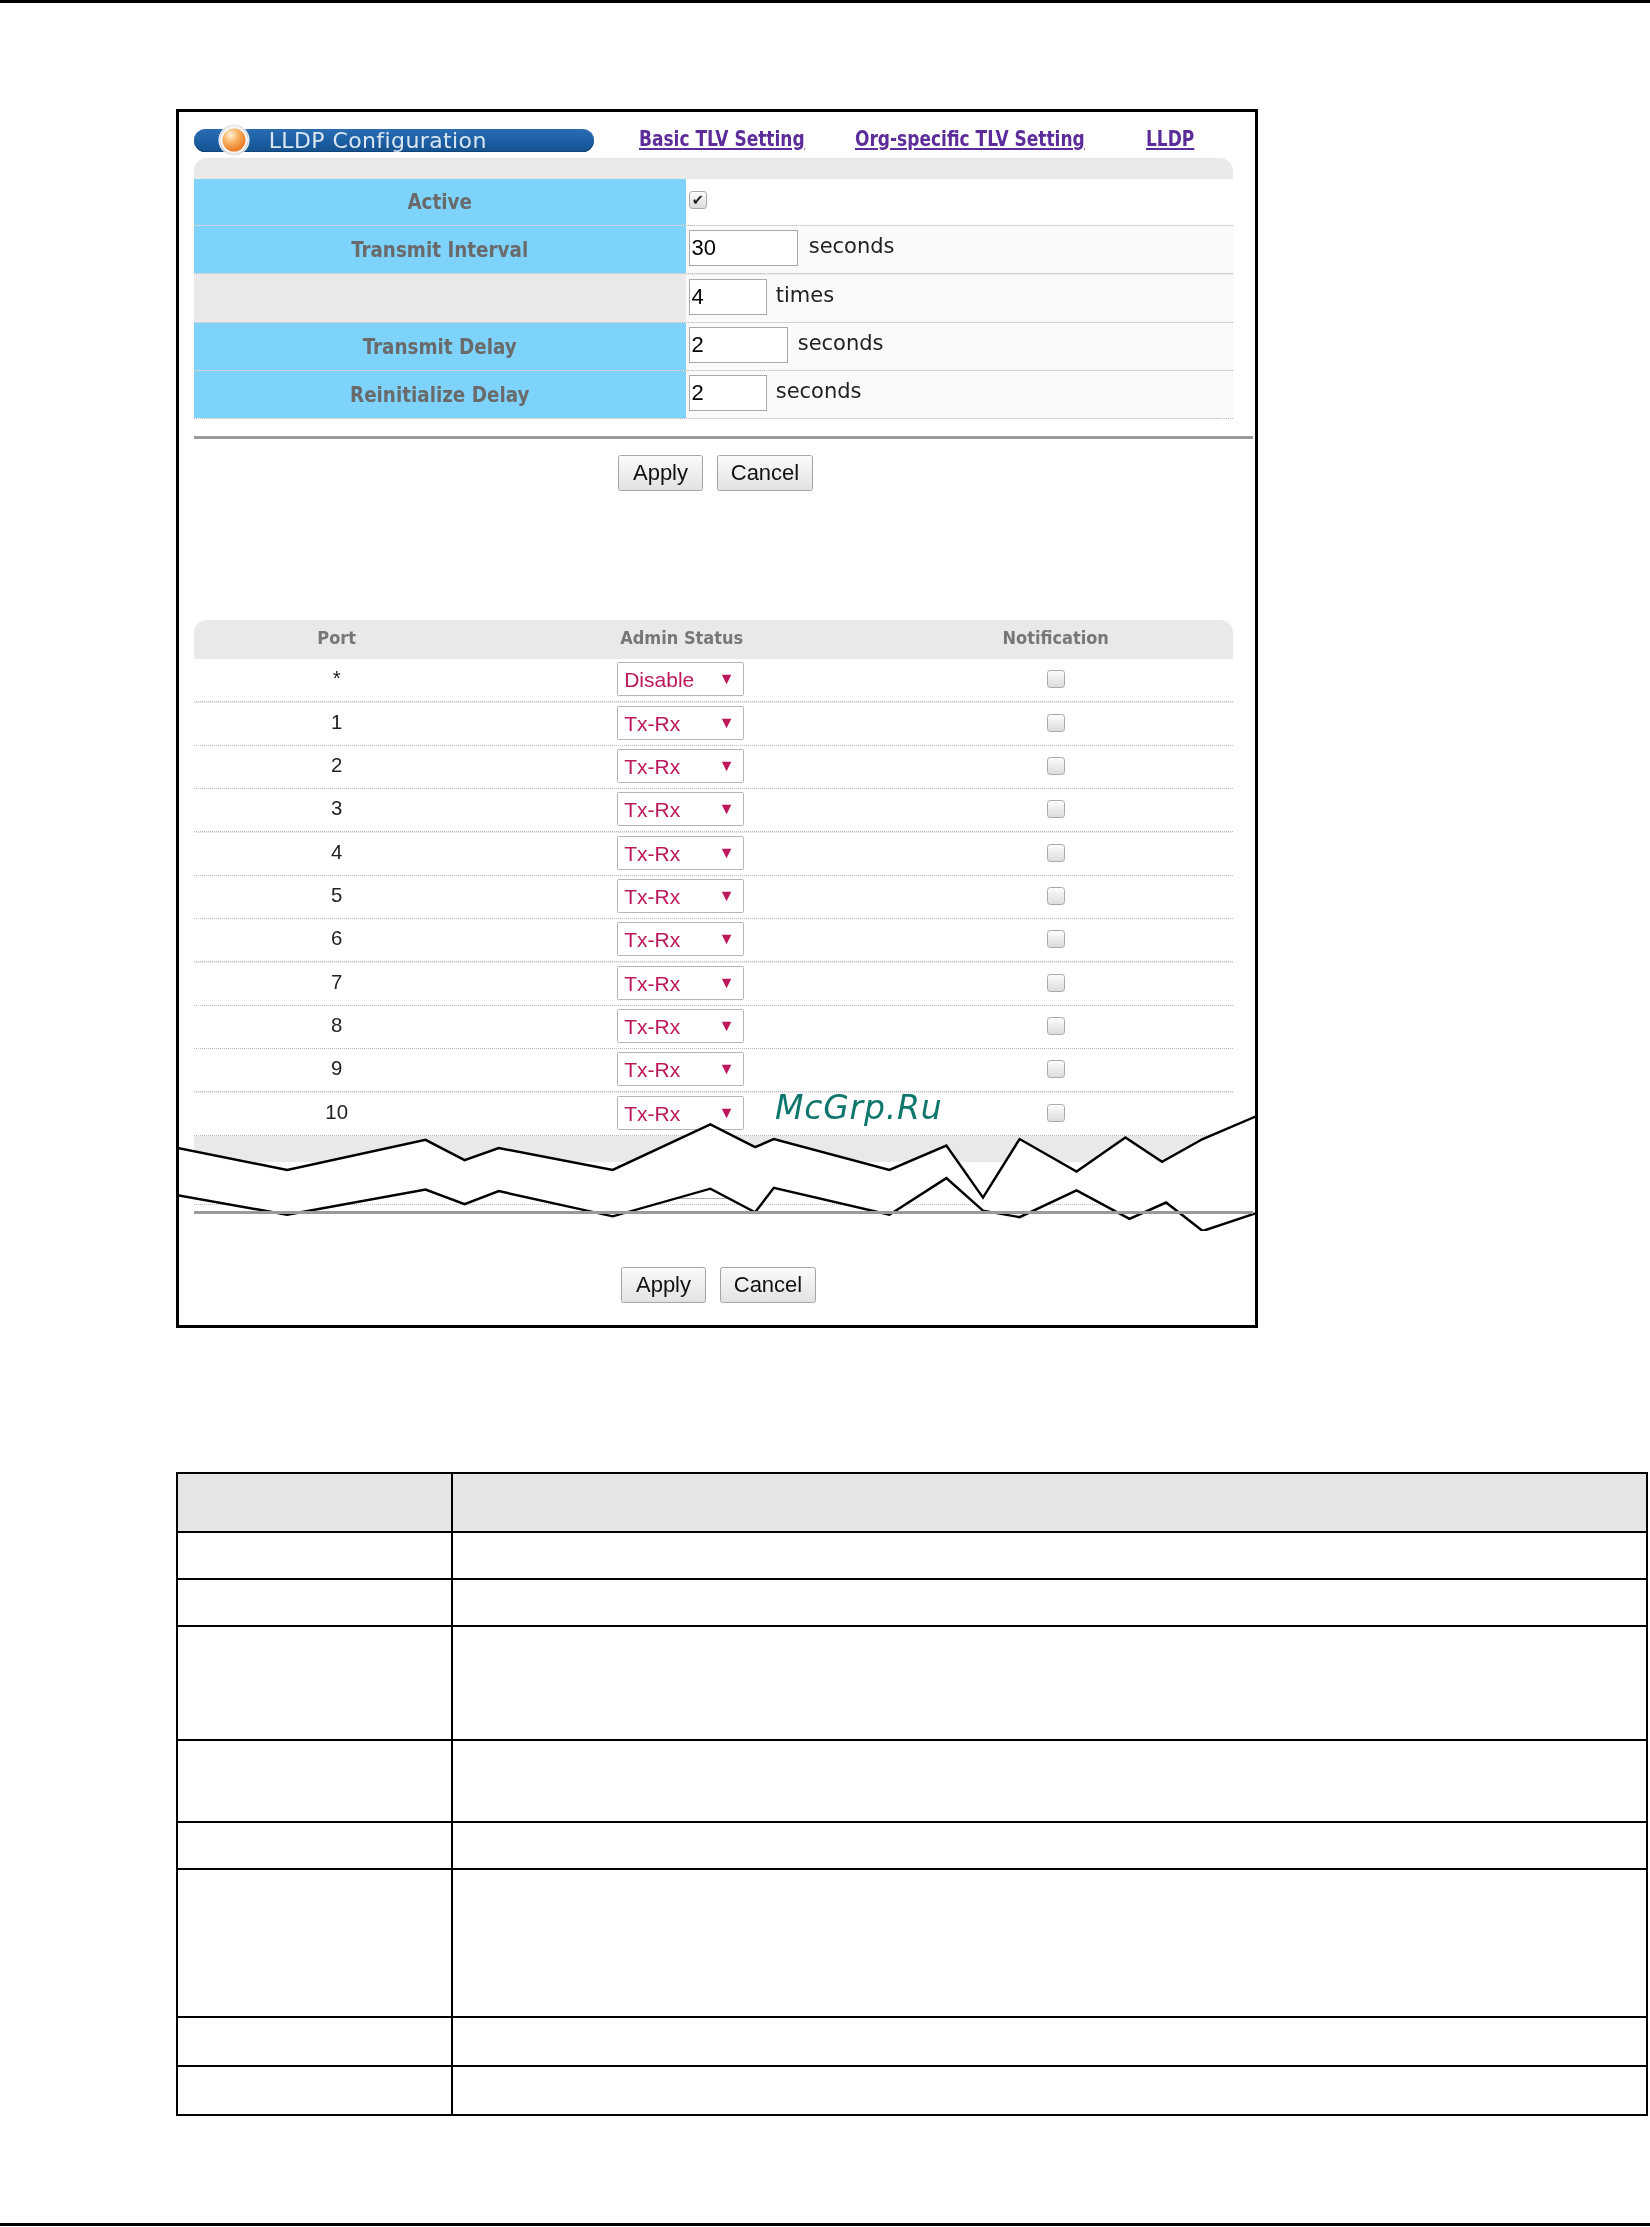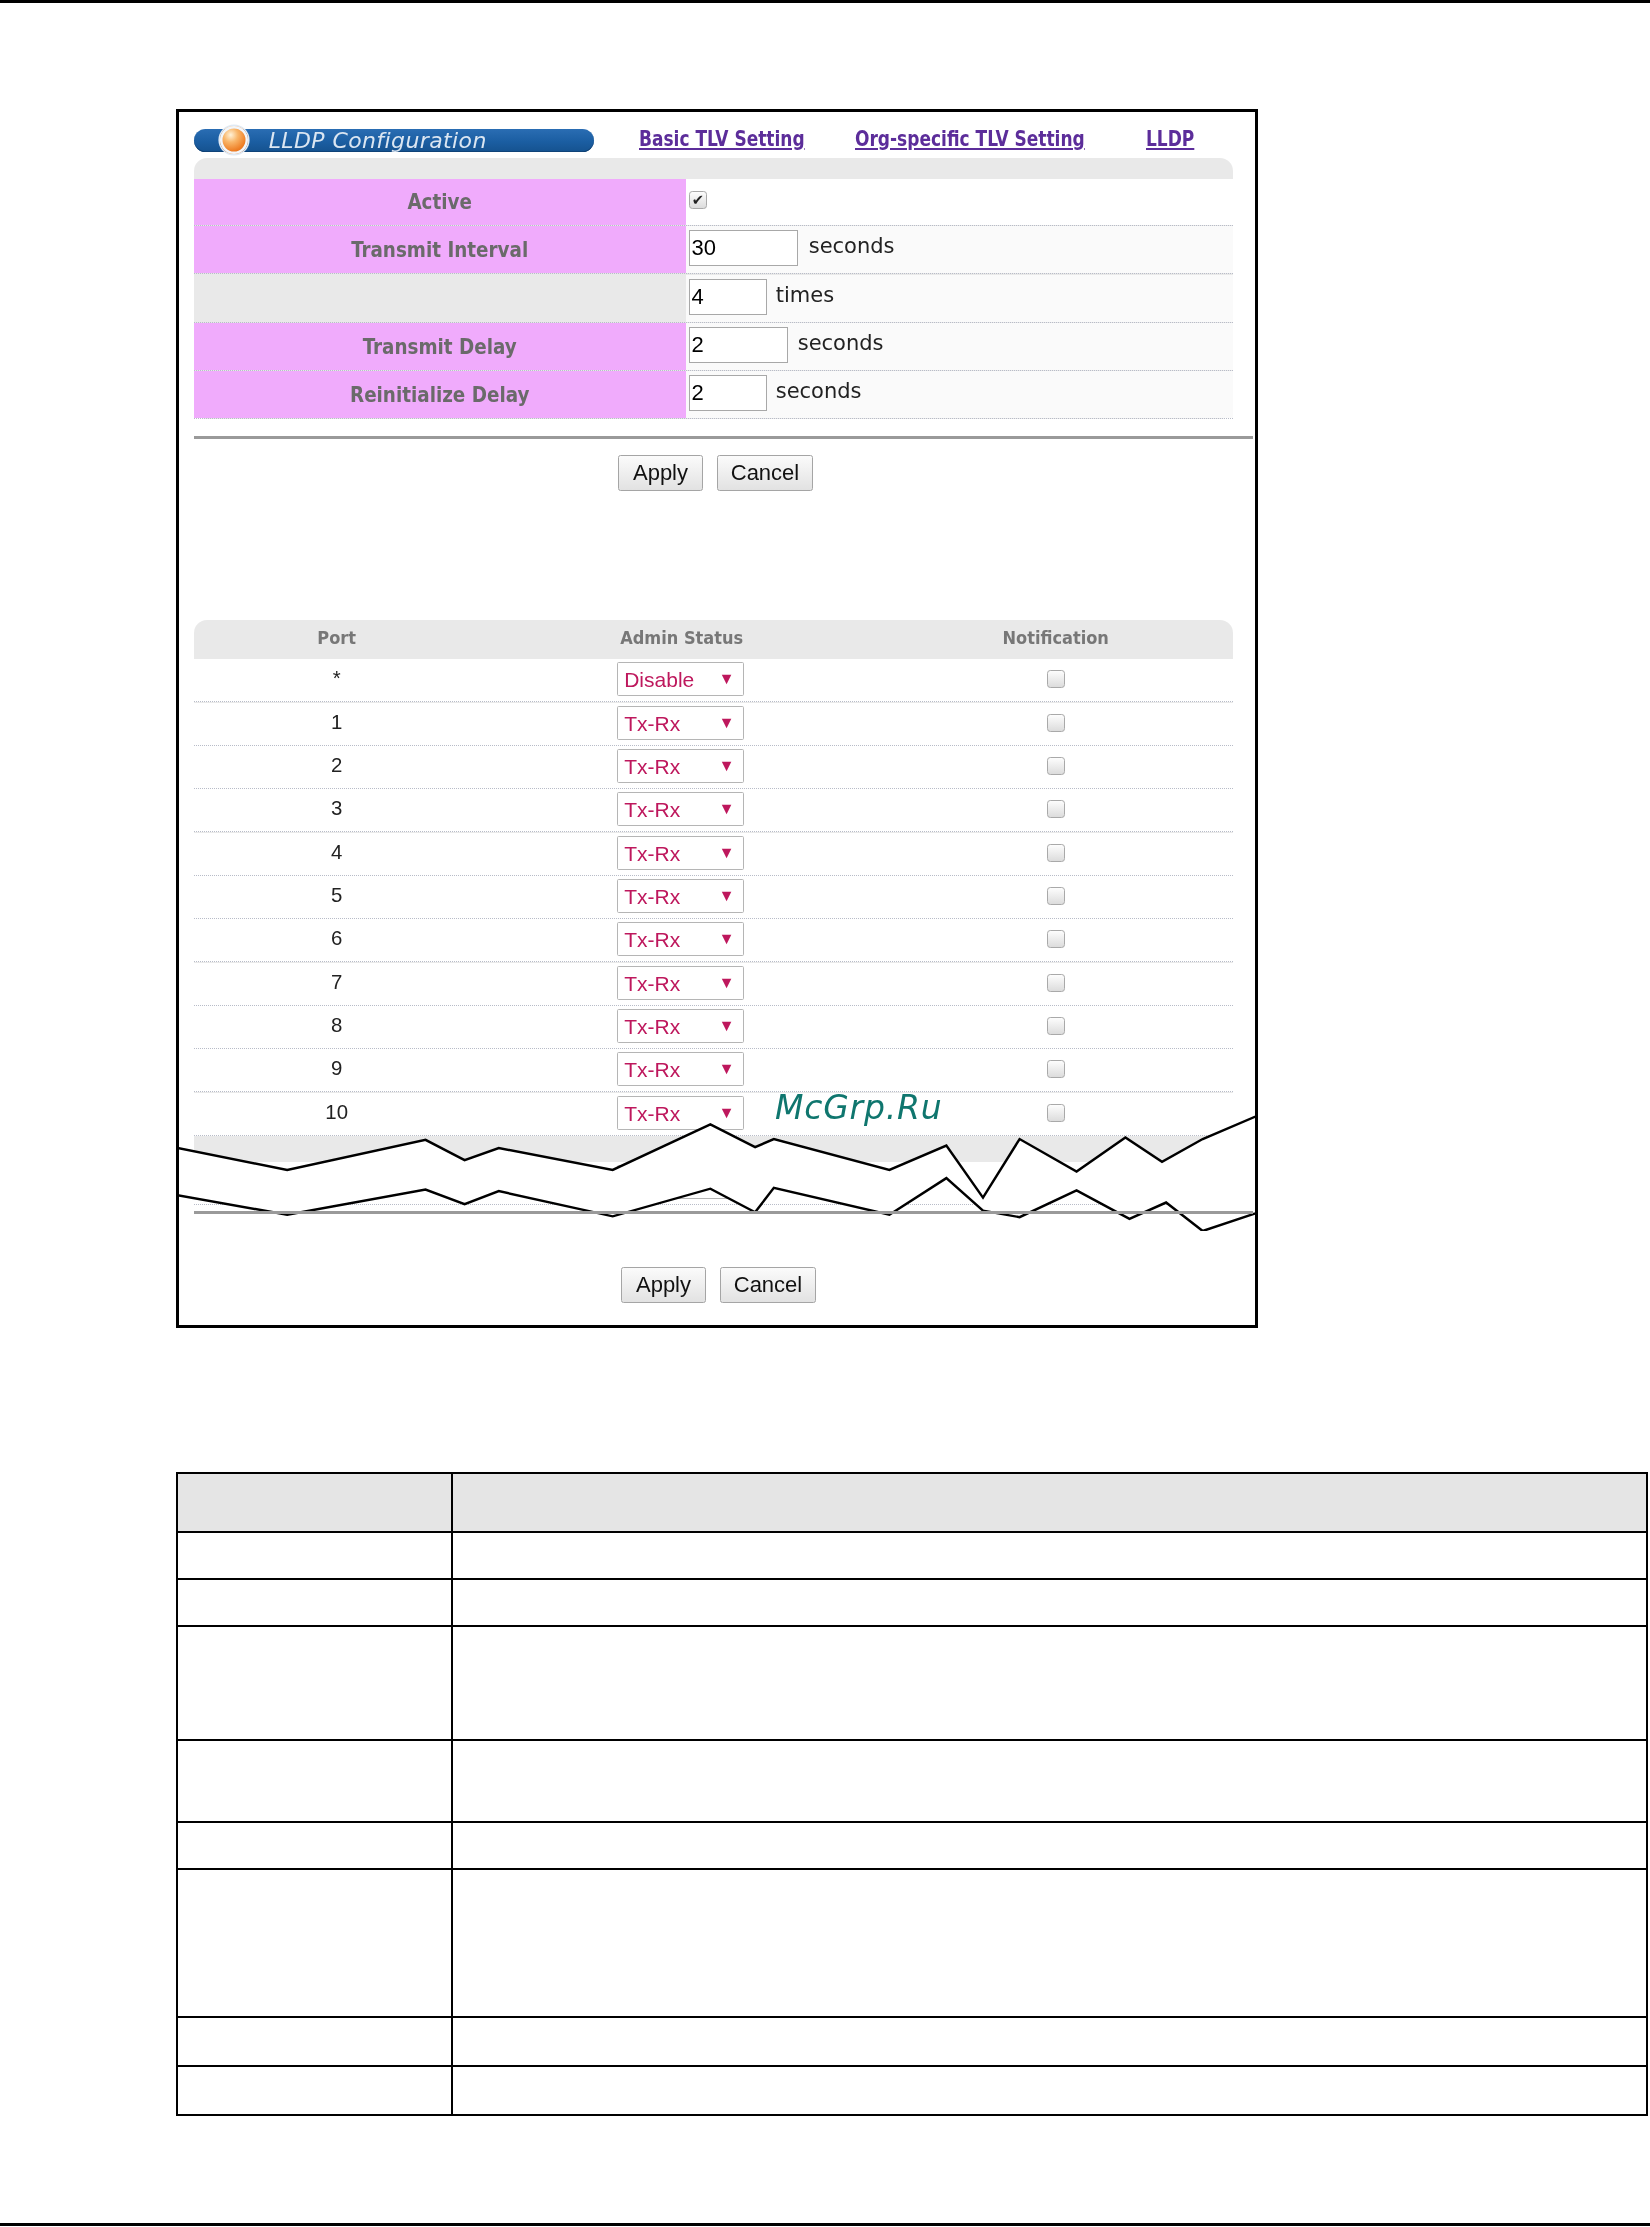--- a/index.html
+++ b/index.html
@@ -17,21 +17,20 @@
     border: 3.3px solid #000; background: #fff; overflow: hidden;
   }
   .frame-inner { position: absolute; left: 0; top: 0; width: 100%; height: 100%; }
   .abs { position: absolute; }
 
   
   .banner {
     left: 14.7px; top: 17px; width: 400px; height: 23px; border-radius: 11.4px;
     background: linear-gradient(#2a6db3, #1b5ea2 55%, #15528f);
     box-shadow: inset 0 -0.8px 0 #0f3f70;
-    font-style: italic;
   }
   .banner-ball {
     position: absolute; left: 26px; top: -3.3px; width: 28px; height: 28px; border-radius: 50%;
     background: radial-gradient(circle at 38% 32%, #fff2d8 0%, #f9b66a 28%, #ee7d24 62%, #c85a12 100%);
     box-shadow: 0 0 0 2.5px #f2f6fb inset, 0 0 0 1.6px #dfe9f4;
   }
   .banner-title {
     position: absolute; left: 75px; top: 0.8px; font-size: 22px; line-height: 21px;
     color: #dbe6f2; font-family: "DejaVu Sans", sans-serif; letter-spacing: 0.4px;
   }
@@ -42,21 +41,21 @@
   }
 
   
   .panel {
     left: 14.7px; top: 46px; width: 1039px; height: 261px; background: #e9e9e9;
     border-radius: 13px;
   }
   .form-row { position: absolute; left: 14.7px; width: 1039px; height: 47px; border-bottom: 1.6px dotted #b8bcc8; }
   .form-label {
     position: absolute; left: 0; top: 0; width: 492px; height: 100%;
-    background: #f0abfc; color: #6a6a6a; font-weight: bold; font-size: 20.4px;
+    background: #7dd3fc; color: #6a6a6a; font-weight: bold; font-size: 20.4px;
     display: flex; align-items: center; justify-content: center;
     font-family: "DejaVu Sans Condensed", "DejaVu Sans", sans-serif;
   }
   .form-value { position: absolute; left: 492px; top: 0; right: 0; height: 100%; background: #fafafa; }
   .text-input {
     position: absolute; left: 3.3px; top: 4.1px; height: 36px; box-sizing: border-box;
     border: 1.6px solid #a8a8a8; background: #fff; font-size: 22px; padding: 1.6px 1.6px;
     font-family: "Liberation Sans", sans-serif; color: #000;
   }
   .unit { position: absolute; top: 8.2px; font-size: 21px; color: #222; font-family: "DejaVu Sans", sans-serif; }

